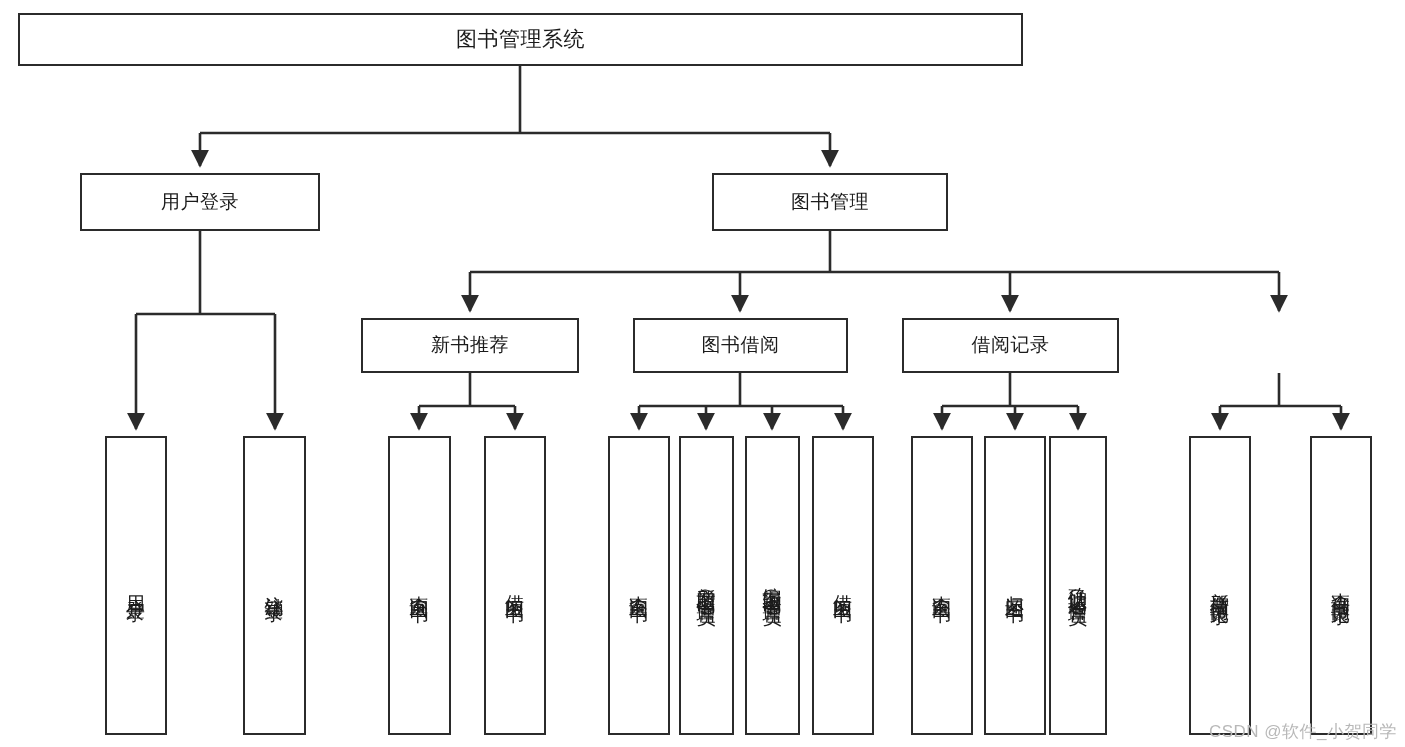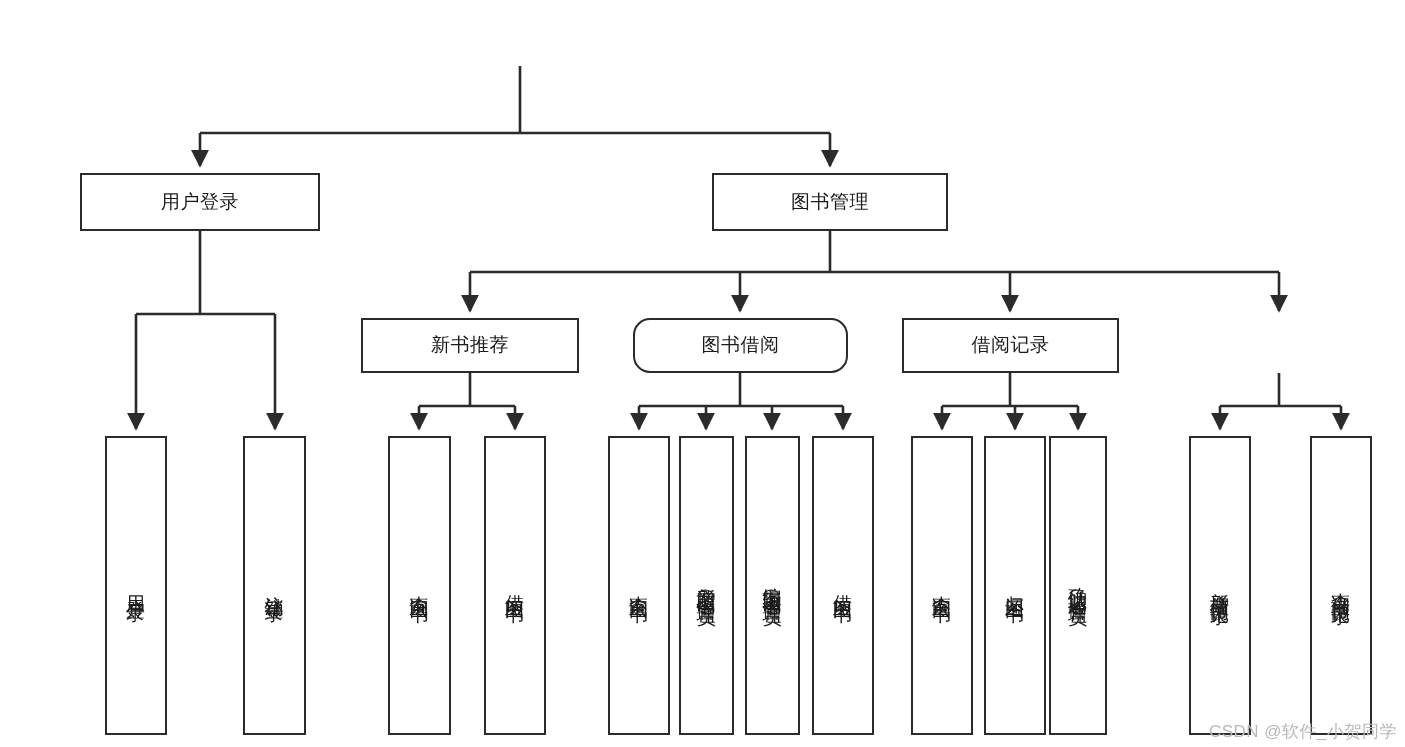--- a/index.html
+++ b/index.html
@@ -125,32 +125,35 @@
       <path d="M 1015 406 L 1015 429" marker-end="url(#arrowhead)"></path>
       <path d="M 1078 406 L 1078 429" marker-end="url(#arrowhead)"></path>
 
       <path d="M 1279 373 L 1279 406"></path>
       <path d="M 1220 406 L 1341 406"></path>
       <path d="M 1220 406 L 1220 429" marker-end="url(#arrowhead)"></path>
       <path d="M 1341 406 L 1341 429" marker-end="url(#arrowhead)"></path>
     </g>
   </svg>
 
+  <div class="node root" style="left:18px; top:13px; width:1005px; height:53px;">
+    <span class="node-label">图书管理系统</span>
+  </div>
 
   <div class="node level1" style="left:80px; top:173px; width:240px; height:58px;">
     <span class="node-label">用户登录</span>
   </div>
   <div class="node level2" style="left:361px; top:318px; width:218px; height:55px;">
     <span class="node-label">新书推荐</span>
   </div>
 
   <div class="node level1" style="left:712px; top:173px; width:236px; height:58px;">
     <span class="node-label">图书管理</span>
   </div>
-  <div class="node level2" style="left:633px; top:318px; width:215px; height:55px;border-radius:17px;">
+  <div class="node level2" style="left:633px; top:318px; width:215px; height:55px;">
     <span class="node-label">图书借阅</span>
   </div>
   <div class="node level2" style="left:902px; top:318px; width:217px; height:55px;">
     <span class="node-label">借阅记录</span>
   </div>
 
   <div class="node leaf" style="left:105px; top:436px; width:62px; height:299px;">
     <span class="node-label">用户登录</span>
   </div>
   <div class="node leaf" style="left:243px; top:436px; width:63px; height:299px;">

